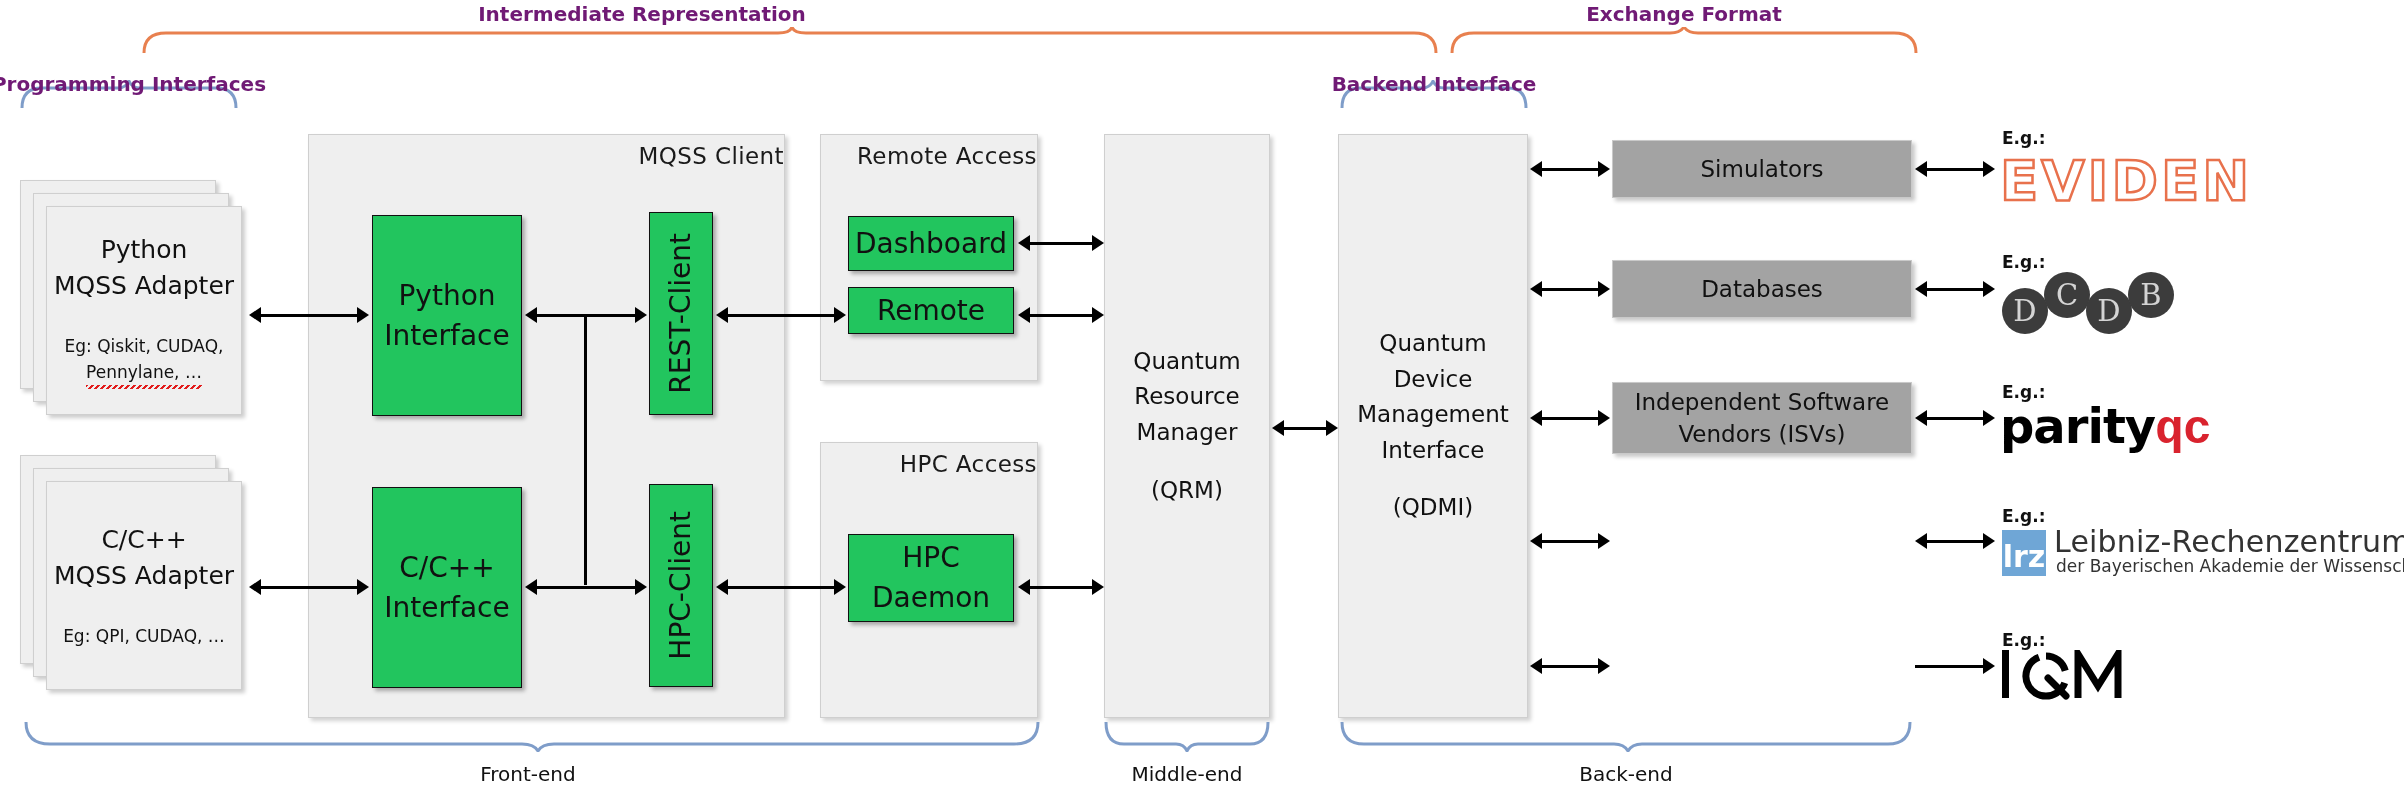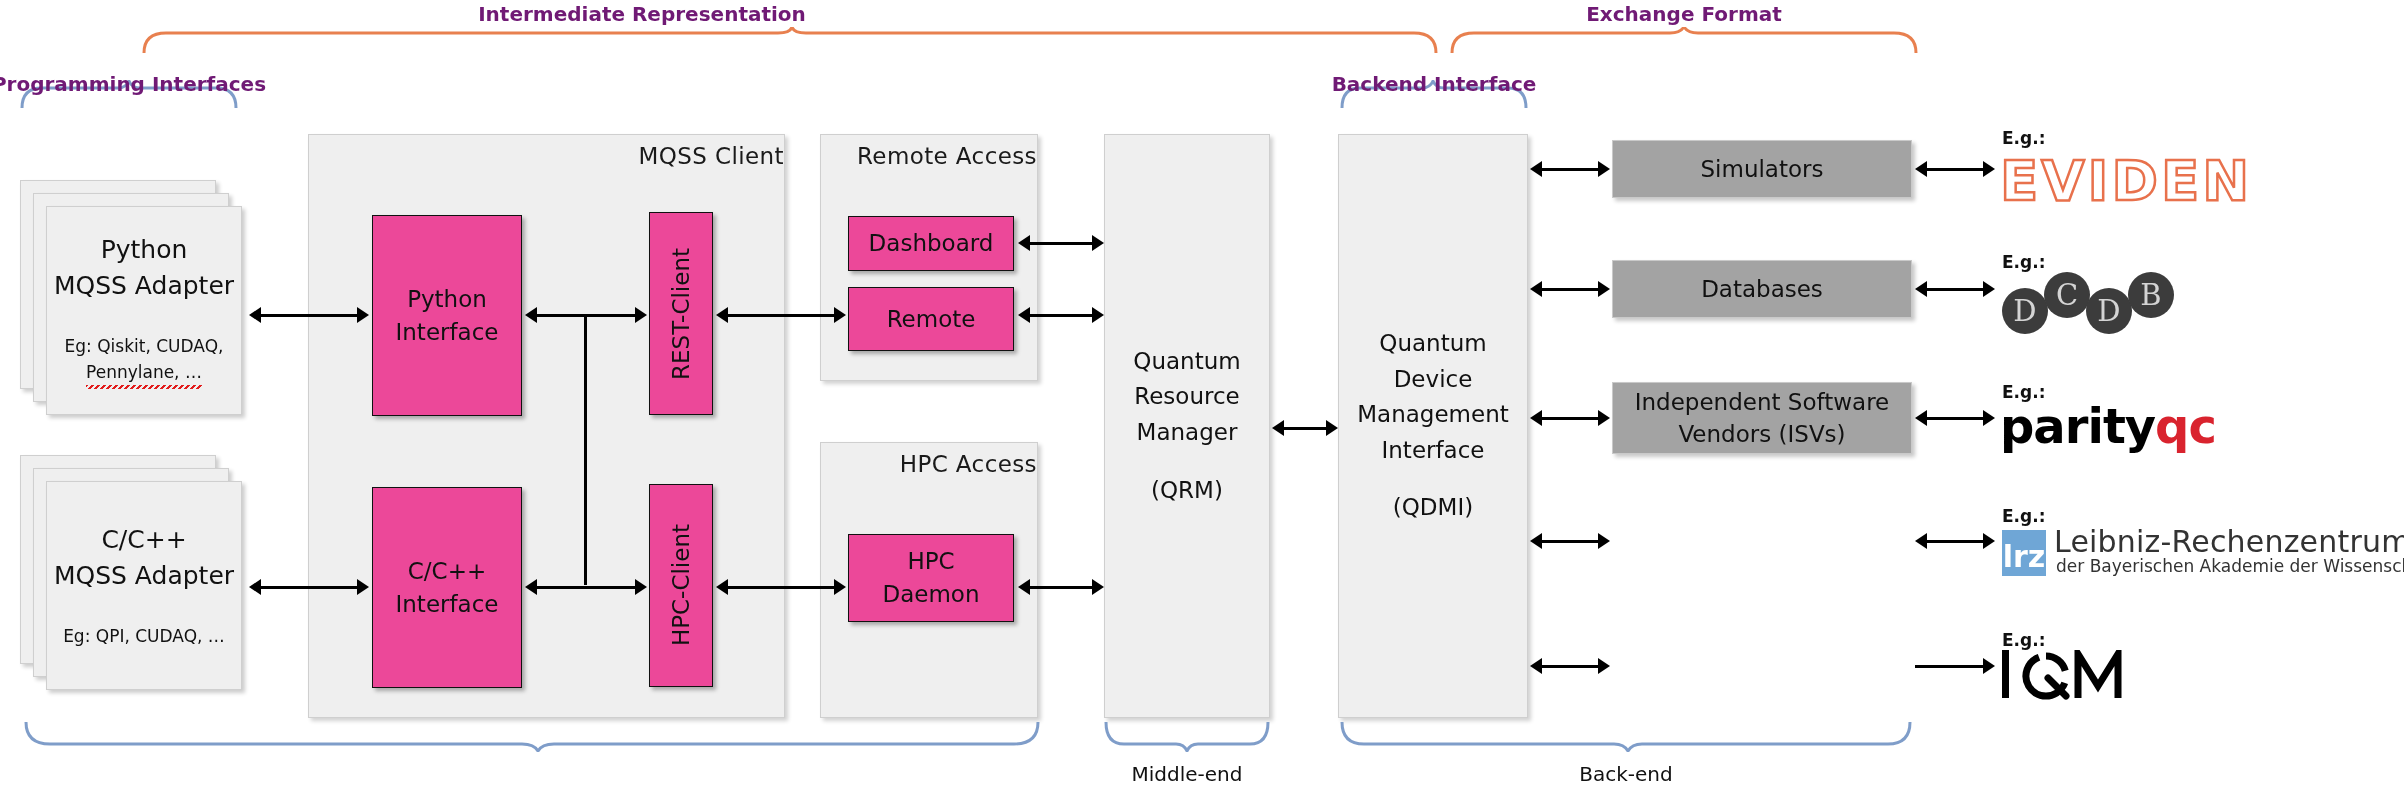--- a/index.html
+++ b/index.html
@@ -13,24 +13,24 @@
   
   .grp{
     background:#efefef;border:1px solid #cfcfcf;
     box-shadow:3px 3px 4px rgba(0,0,0,.18);
   }
   .grp-title{
     position:absolute;left:0;right:0;top:8px;text-align:right;
     font-size:23px;color:#1a1a1a;letter-spacing:.4px;
   }
   .wbox{
-    background:#ec4899;border:1.6px solid #111;
+    background:#22c55e;border:1.6px solid #111;
     box-shadow:3px 3px 4px rgba(0,0,0,.30);
     display:flex;align-items:center;justify-content:center;text-align:center;
-    font-size:23px;color:#111;line-height:1.42;
+    font-size:28px;color:#111;line-height:1.42;
   }
   .gbox{
     background:#a3a3a3;border:1px solid #c9c9c9;
     box-shadow:3px 3px 4px rgba(0,0,0,.22);
     display:flex;align-items:center;justify-content:center;text-align:center;
     font-size:23px;color:#111;line-height:1.40;
   }
   .vtext{writing-mode:vertical-rl;transform:rotate(180deg);white-space:nowrap;}
 
   
@@ -84,21 +84,21 @@
     -webkit-text-stroke:2.5px #E8714C;color:transparent;
     font-family:"DejaVu Sans","Liberation Sans",sans-serif;
   }
   .dcdb{position:absolute;}
   .dcdb .bub{
     position:absolute;border-radius:50%;background:#3c3c3c;
     color:#d4d4d4;font-family:"DejaVu Serif","Liberation Serif",serif;
     display:flex;align-items:center;justify-content:center;font-size:29px;
   }
   .parity{font-size:48px;font-weight:bold;letter-spacing:-1px;color:#000;}
-  .parity .qc{color:#D9232E;}
+  .parity .qc{color:#D9232E;font-family:Liberation Mono, monospace;}
   .lrz-badge{
     position:absolute;background:#6fa6d6;color:#fff;font-weight:bold;
     display:flex;align-items:flex-end;justify-content:center;
     font-size:30px;padding-bottom:2px;letter-spacing:0px;
   }
   .lrz-l1{position:absolute;font-size:30px;color:#333;letter-spacing:.2px;white-space:nowrap;
           font-family:"DejaVu Sans","Liberation Sans",sans-serif;}
   .lrz-l2{position:absolute;font-size:17px;color:#333;white-space:nowrap;}
   .iqm{position:absolute;}
   .iqm .bar{position:absolute;background:#000;}
@@ -182,21 +182,21 @@
   </div>
 
   <div class="vline" style="left:584px;top:315px;height:270px;"></div>
 
   <div class="grp abs" style="left:820px;top:134px;width:218px;height:247px;">
     <div class="grp-title">Remote Access</div>
   </div>
   <div class="wbox abs" style="left:848px;top:216px;width:166px;height:55px;">
     <span>Dashboard</span>
   </div>
-  <div class="wbox abs" style="left:848px;top:287px;width:166px;height:64px;">
+  <div class="wbox abs" style="left:848px;top:287px;width:166px;height:47px;">
     <span>Remote</span>
   </div>
 
   <div class="grp abs" style="left:820px;top:442px;width:218px;height:276px;">
     <div class="grp-title">HPC Access</div>
   </div>
   <div class="wbox abs" style="left:848px;top:534px;width:166px;height:88px;flex-direction:column;">
     <div>HPC</div>
     <div>Daemon</div>
   </div>
@@ -381,20 +381,21 @@
     <svg width="56" height="52" style="position:absolute;left:74px;top:0;">
       <path d="M4 48 L4 4 L24 36 L44 4 L44 48" fill="none" stroke="#000" stroke-width="7" stroke-linejoin="miter" stroke-linecap="butt"></path>
     </svg>
   </div>
 
   <div class="brace abs" style="left:22px;top:722px;width:1020px;height:30px;">
     <svg viewBox="0 0 1020 30" preserveAspectRatio="none">
       <path d="M4 0 Q4 22 28 22 L500 22 Q512 22 516 29 Q520 22 532 22 L992 22 Q1016 22 1016 0" fill="none" stroke="#7F9DC9" stroke-width="3"></path>
     </svg>
   </div>
+  <div class="end-label" style="left:528px;top:762px;width:400px;margin-left:-200px;">Front-end</div>
 
   <div class="brace abs" style="left:1102px;top:722px;width:170px;height:30px;">
     <svg viewBox="0 0 170 30" preserveAspectRatio="none">
       <path d="M4 0 Q4 22 22 22 L74 22 Q82 22 85 29 Q88 22 96 22 L148 22 Q166 22 166 0" fill="none" stroke="#7F9DC9" stroke-width="3"></path>
     </svg>
   </div>
   <div class="end-label" style="left:1187px;top:762px;width:400px;margin-left:-200px;">Middle-end</div>
 
   <div class="brace abs" style="left:1338px;top:722px;width:576px;height:30px;">
     <svg viewBox="0 0 576 30" preserveAspectRatio="none">

